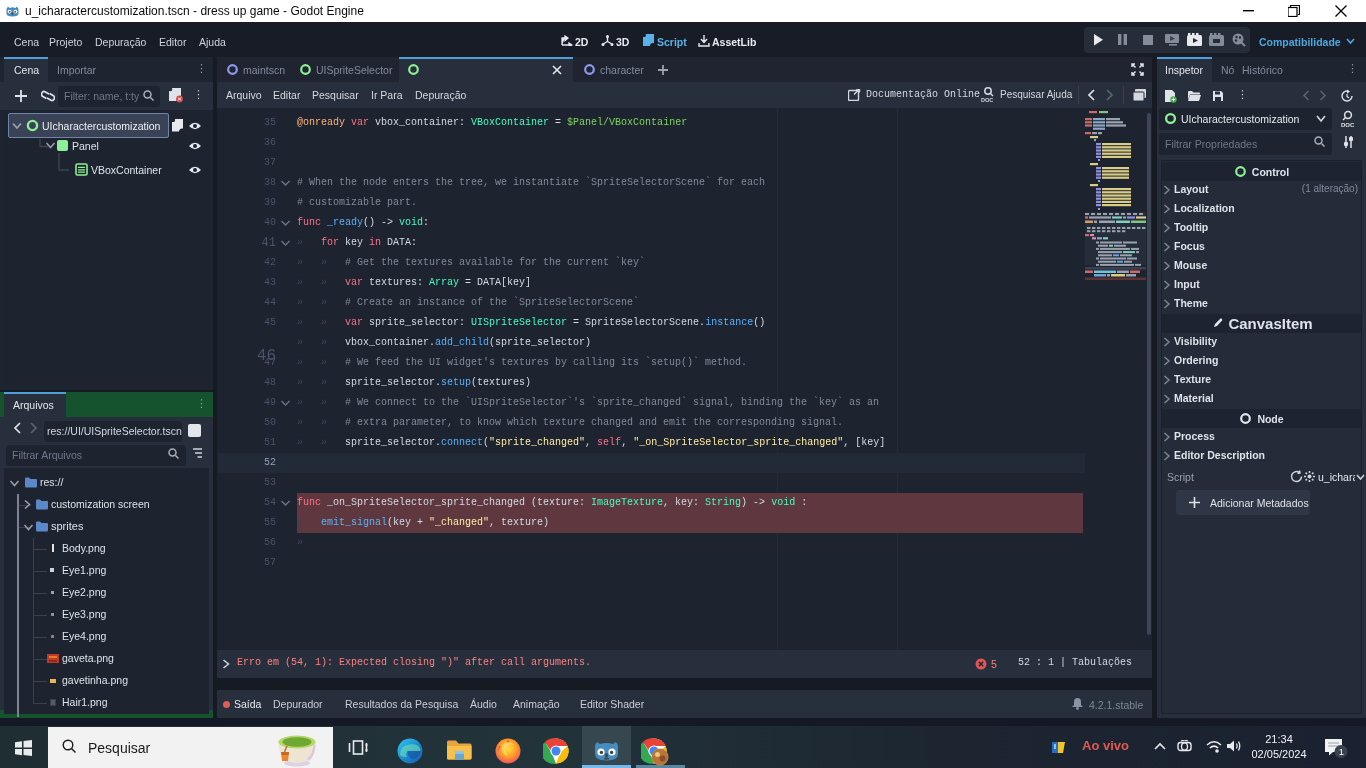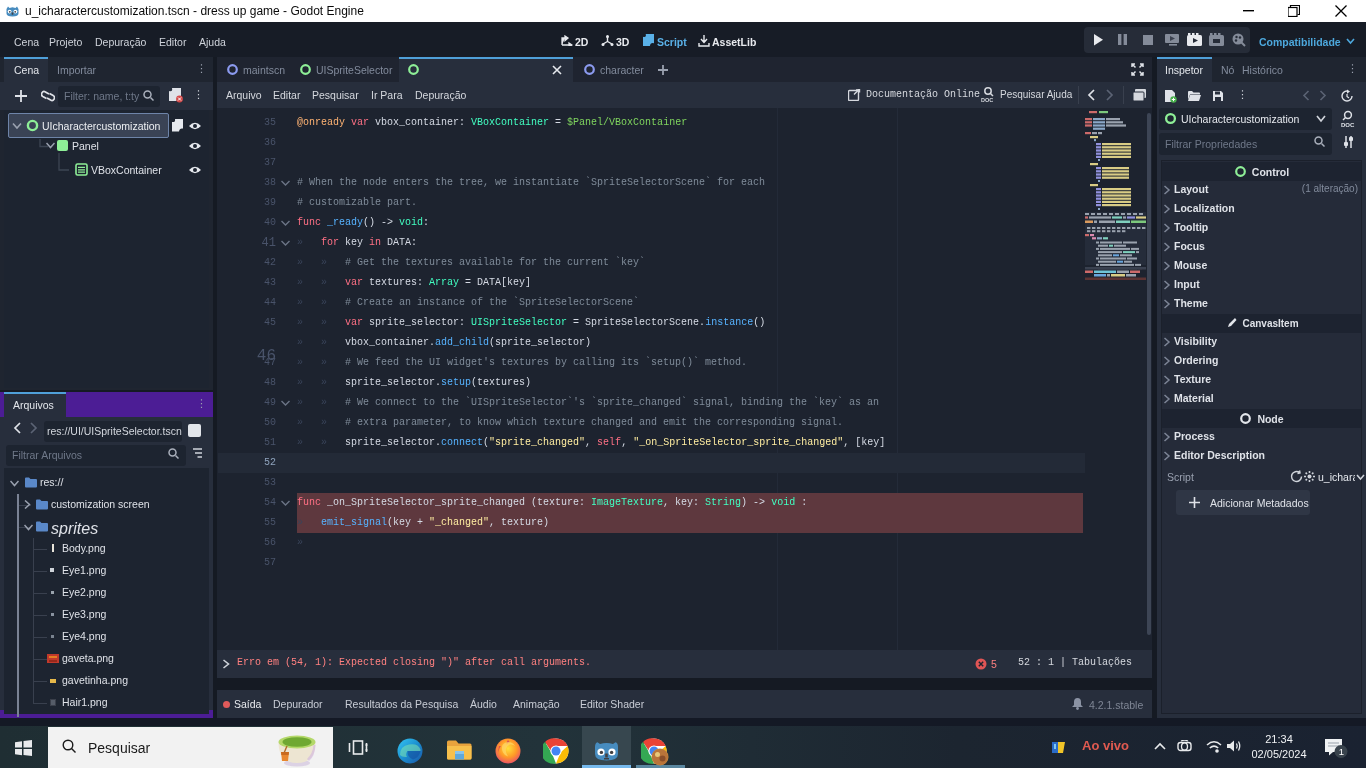--- a/index.html
+++ b/index.html
@@ -170,21 +170,21 @@
 <svg class="abs" style="left:75px;top:106px" width="13" height="13" viewBox="0 0 13 13">
         <rect x="1" y="1" width="11" height="11" rx="1.5" fill="none" stroke="#8eef97" stroke-width="1.6"></rect>
         <path d="M3 4.4 H10 M3 6.8 H10 M3 9.2 H10" stroke="#8eef97" stroke-width="1.3"></path>
       </svg>
 <div class="abs" style="left:91px;top:107px;font-size:10.5px;color:#dfe2e8;">VBoxContainer</div>
 <svg class="abs" style="left:188px;top:108px" width="14" height="10" viewBox="0 0 14 10">
         <path d="M1 5 Q7 -1.5 13 5 Q7 11.5 1 5 Z" fill="#e6e9ee"></path>
         <circle cx="7" cy="5" r="2" fill="#1d2430"></circle>
       </svg>
 </div>
-<div class="abs" style="left:0;top:392px;width:213px;height:326px;background:#4c1d95;">
+<div class="abs" style="left:0;top:392px;width:213px;height:326px;background:#14532d;">
 <div class="abs" style="left:4px;top:0px;width:62px;height:25px;background:#272e3c;border-top:2px solid #4f9fd8;"></div>
 <div class="abs" style="left:13px;top:7px;font-size:10.5px;color:#e3e6eb;">Arquivos</div>
 <div class="abs" style="left:196px;top:5px;font-size:11px;color:#9aa1af;">⋮</div>
 <div class="abs" style="left:0px;top:25px;width:213px;height:293px;background:#272e3c;"></div>
 <svg class="abs" style="left:13px;top:30px" width="9" height="12" viewBox="0 0 9 12">
         <path d="M7 1 L2 6 L7 11" stroke="#dfe2e8" stroke-width="1.7" fill="none"></path>
       </svg>
 <svg class="abs" style="left:29px;top:30px" width="9" height="12" viewBox="0 0 9 12">
         <path d="M2 1 L7 6 L2 11" stroke="#5b6374" stroke-width="1.7" fill="none"></path>
       </svg>
@@ -226,21 +226,21 @@
       <svg class="abs" style="left:35px;top:498px" width="14" height="13" viewBox="0 0 14 13">
         <path d="M1 2.5 Q1 1.5 2 1.5 H5 L6.5 3 H12 Q13 3 13 4 V10.5 Q13 11.5 12 11.5 H2 Q1 11.5 1 10.5 Z" fill="#5a88c8"></path>
       </svg>
       <div class="abs" style="left:51px;top:498px;font-size:10.5px;color:#dfe2e8;">customization screen</div>
 <svg class="abs" style="left:24px;top:524px" width="9" height="7" viewBox="0 0 9 7">
         <path d="M0.5 1 L4.5 5.5 L8.5 1" stroke="#9aa1af" stroke-width="1.5" fill="none"></path>
       </svg>
       <svg class="abs" style="left:35px;top:520px" width="14" height="13" viewBox="0 0 14 13">
         <path d="M1 2.5 Q1 1.5 2 1.5 H5 L6.5 3 H12 Q13 3 13 4 V10.5 Q13 11.5 12 11.5 H2 Q1 11.5 1 10.5 Z" fill="#5a88c8"></path>
       </svg>
-      <div class="abs" style="left:51px;top:520px;font-size:16px;color:#dfe2e8;font-style:italic;">sprites</div>
+      <div class="abs" style="left:51px;top:520px;font-size:11px;color:#dfe2e8;">sprites</div>
 <svg class="abs" style="left:46px;top:542px" width="14" height="13" viewBox="0 0 14 13">
         <rect x="6" y="2" width="2" height="8" fill="#e8e4da"></rect>
       </svg>
       <div class="abs" style="left:62px;top:542px;font-size:10.5px;color:#dfe2e8;">Body.png</div>
 <svg class="abs" style="left:46px;top:564px" width="14" height="13" viewBox="0 0 14 13">
         <rect x="4" y="4" width="4" height="4" fill="#cfd4da"></rect>
       </svg>
       <div class="abs" style="left:62px;top:564px;font-size:10.5px;color:#dfe2e8;">Eye1.png</div>
 <svg class="abs" style="left:46px;top:586px" width="14" height="13" viewBox="0 0 14 13">
         <rect x="5" y="5" width="3" height="3" fill="#9aa3ad"></rect>
@@ -642,21 +642,21 @@
     </svg>
     <div class="abs" style="left:1174px;top:278px;font-size:10.5px;color:#dfe2e8;font-weight:700;">Input</div>
 <svg class="abs" style="left:1163px;top:299px" width="8" height="10" viewBox="0 0 8 10">
       <path d="M1.5 1 L6 5 L1.5 9" stroke="#7d8596" stroke-width="1.5" fill="none"></path>
     </svg>
     <div class="abs" style="left:1174px;top:297px;font-size:10.5px;color:#dfe2e8;font-weight:700;">Theme</div>
 <div class="abs" style="left:1162px;top:314px;width:199px;height:19px;background:#1d2330;display:flex;align-items:center;justify-content:center;">
       <svg width="13" height="13" viewBox="0 0 13 13" style="margin-right:5px;">
         <path d="M11 1 L5 7 L4 10 L7 9 L12.5 3 Z" fill="#e3e6eb"></path>
       </svg>
-      <span style="font-size:10px;font-weight:700;color:#dfe2e8;">CanvasItem</span>
+      <span style="font-size:15px;font-weight:700;color:#dfe2e8;">CanvasItem</span>
     </div>
 <svg class="abs" style="left:1163px;top:337px" width="8" height="10" viewBox="0 0 8 10">
       <path d="M1.5 1 L6 5 L1.5 9" stroke="#7d8596" stroke-width="1.5" fill="none"></path>
     </svg>
     <div class="abs" style="left:1174px;top:335px;font-size:10.5px;color:#dfe2e8;font-weight:700;">Visibility</div>
 <svg class="abs" style="left:1163px;top:356px" width="8" height="10" viewBox="0 0 8 10">
       <path d="M1.5 1 L6 5 L1.5 9" stroke="#7d8596" stroke-width="1.5" fill="none"></path>
     </svg>
     <div class="abs" style="left:1174px;top:354px;font-size:10.5px;color:#dfe2e8;font-weight:700;">Ordering</div>
 <svg class="abs" style="left:1163px;top:375px" width="8" height="10" viewBox="0 0 8 10">

